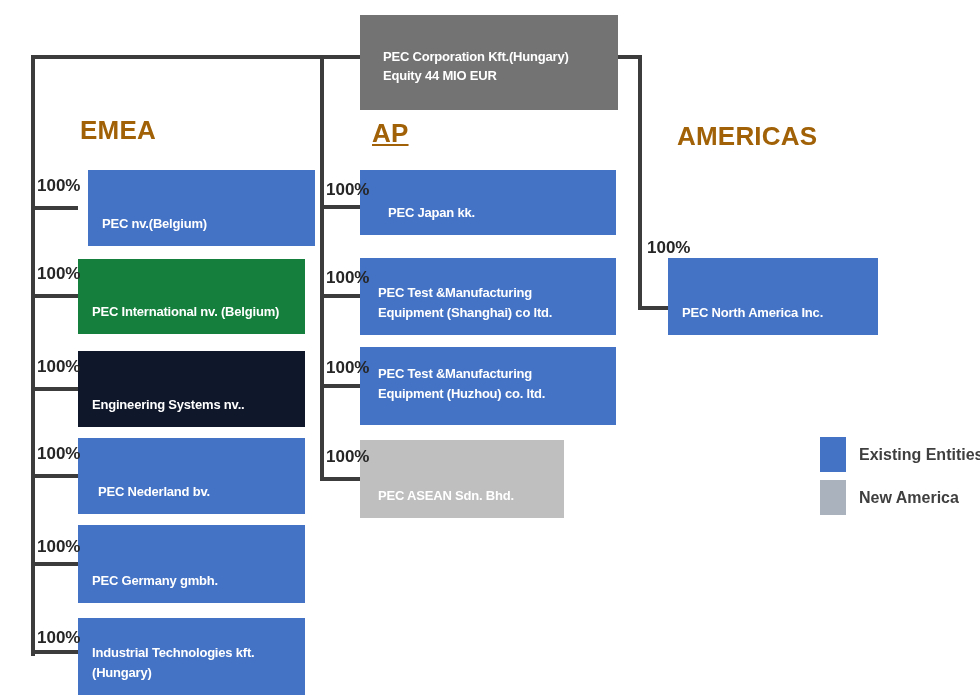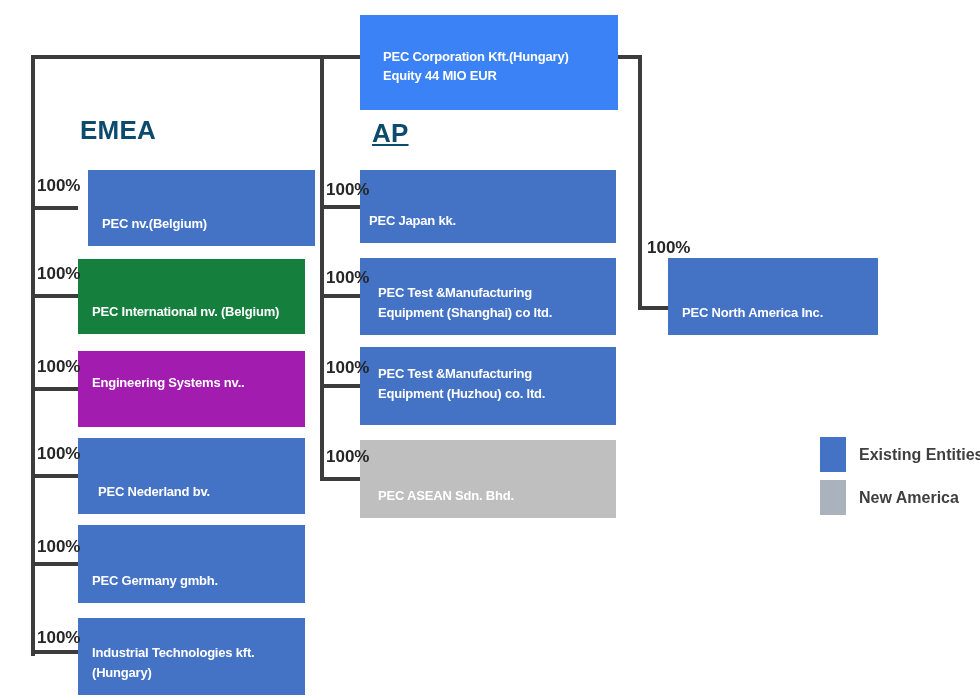--- a/index.html
+++ b/index.html
@@ -2,21 +2,21 @@
 <html><head>
 <meta charset="utf-8">
 <style>
   html,body{margin:0;padding:0;background:#ffffff;}
   .canvas{
     position:relative;width:980px;height:700px;background:#ffffff;
     font-family:"Liberation Sans",sans-serif;overflow:hidden;
   }
   .cline{position:absolute;background:#3C3C3C;}
   .region-title{
-    position:absolute;font-size:26px;font-weight:bold;color:#0c4a6e;
+    position:absolute;font-size:26px;font-weight:bold;color:#a16207;
     letter-spacing:0.2px;white-space:nowrap;
   }
   .ebox{
     position:absolute;display:flex;flex-direction:column;justify-content:flex-end;
     padding:0 8px 13px 14px;box-sizing:border-box;
   }
   .ebox-label{
     color:#FFFFFF;font-size:13px;font-weight:bold;line-height:1.5;
     letter-spacing:-0.2px;white-space:pre-line;
   }
@@ -49,60 +49,61 @@
   <div class="cline" style="left:31px;top:387px;width:47px;height:4px;"></div>
   <div class="cline" style="left:31px;top:474px;width:47px;height:4px;"></div>
   <div class="cline" style="left:31px;top:562px;width:47px;height:4px;"></div>
   <div class="cline" style="left:31px;top:650px;width:47px;height:4px;"></div>
 
   <div class="cline" style="left:320px;top:205px;width:40px;height:4px;"></div>
   <div class="cline" style="left:320px;top:294px;width:40px;height:4px;"></div>
   <div class="cline" style="left:320px;top:384px;width:40px;height:4px;"></div>
   <div class="cline" style="left:320px;top:477px;width:40px;height:4px;"></div>
 
-  <div class="ebox root-box" style="left: 360px; top: 15px; width: 258px; height: 95px; padding-left: 23px; background: #3b82f6;">
+  <div class="ebox root-box" style="left: 360px; top: 15px; width: 258px; height: 95px; padding-left: 23px; background: #737373;">
     <div class="ebox-label">PEC Corporation Kft.(Hungary)</div>
     <div class="ebox-label">Equity 44 MIO EUR</div>
   </div>
 
   <div class="region-title" style="left:80px;top:115px;">EMEA</div>
   <div class="region-title" style="left:372px;top:118px;text-decoration:underline;">AP</div>
+  <div class="region-title" style="left:677px;top:121px;">AMERICAS</div>
 
   <div class="ebox" style="left: 88px; top: 170px; width: 227px; height: 76px; background: rgb(68, 114, 196);">
     <div class="ebox-label">PEC nv.(Belgium)</div>
   </div>
   <div class="ebox" style="left: 78px; top: 259px; width: 227px; height: 75px; background: #15803d;">
     <div class="ebox-label">PEC International nv. (Belgium)</div>
   </div>
-  <div class="ebox" style="left: 78px; top: 351px; width: 227px; height: 76px; background: #a21caf; justify-content: center;">
+  <div class="ebox" style="left: 78px; top: 351px; width: 227px; height: 76px; background: #0f172a;">
     <div class="ebox-label">Engineering Systems nv..</div>
   </div>
   <div class="ebox" style="left: 78px; top: 438px; width: 227px; height: 76px; padding-left: 20px; background: rgb(68, 114, 196);">
     <div class="ebox-label">PEC Nederland bv.</div>
   </div>
   <div class="ebox" style="left: 78px; top: 525px; width: 227px; height: 78px; background: rgb(68, 114, 196);">
     <div class="ebox-label">PEC Germany gmbh.</div>
   </div>
   <div class="ebox" style="left: 78px; top: 618px; width: 227px; height: 77px; background: rgb(68, 114, 196);">
     <div class="ebox-label">Industrial Technologies kft.
 (Hungary)</div>
   </div>
 
-  <div class="ebox" style="left: 360px; top: 170px; width: 256px; height: 73px; padding-left: 9px; background: rgb(68, 114, 196);">
+  <div class="ebox" style="left: 360px; top: 170px; width: 256px; height: 65px; padding-left: 28px; background: rgb(68, 114, 196);">
     <div class="ebox-label">PEC Japan kk.</div>
   </div>
   <div class="ebox" style="left: 360px; top: 258px; width: 256px; height: 77px; padding-left: 18px; background: rgb(68, 114, 196);">
     <div class="ebox-label">PEC Test &amp;Manufacturing
 Equipment (Shanghai) co ltd.</div>
   </div>
   <div class="ebox" style="left: 360px; top: 347px; width: 256px; height: 78px; padding-left: 18px; padding-bottom: 22px; background: rgb(68, 114, 196);">
     <div class="ebox-label">PEC Test &amp;Manufacturing
 Equipment (Huzhou) co. ltd.</div>
   </div>
-  <div class="ebox" style="left: 360px; top: 440px; width: 256px; height: 78px; padding-left: 18px; background: rgb(191, 191, 191);">
+  <div class="ebox" style="left: 360px; top: 440px; width: 204px; height: 78px; padding-left: 18px; background: rgb(191, 191, 191);">
     <div class="ebox-label">PEC ASEAN Sdn. Bhd.</div>
   </div>
 
   <div class="ebox" style="left: 668px; top: 258px; width: 210px; height: 77px; background: rgb(68, 114, 196);">
     <div class="ebox-label">PEC North America Inc.</div>
   </div>
 
   <div class="pct" style="left:37px;top:176px;">100%</div>
   <div class="pct" style="left:37px;top:264px;">100%</div>
   <div class="pct" style="left:37px;top:357px;">100%</div>

